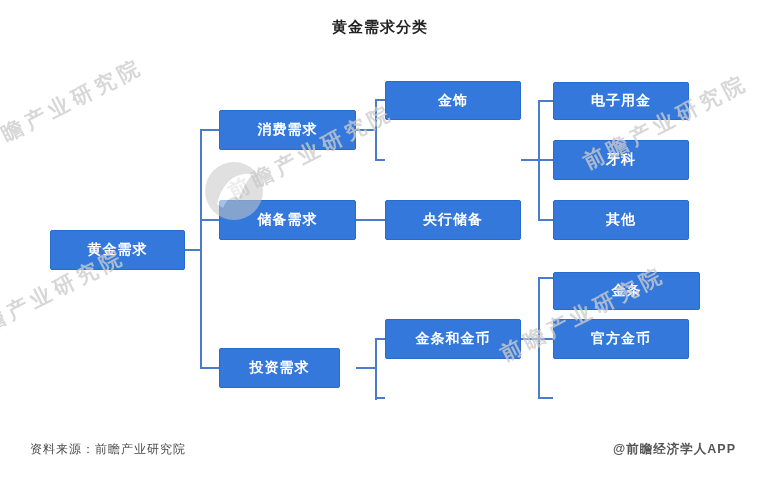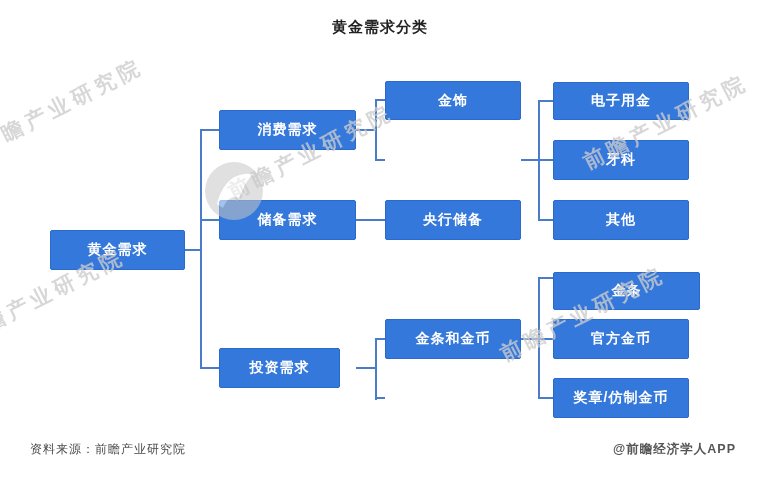--- a/index.html
+++ b/index.html
@@ -95,18 +95,17 @@
 
   <div class="node" style="left:385px;top:81px;width:136px;height:39px;">金饰</div>
   <div class="node" style="left:385px;top:200px;width:136px;height:40px;">央行储备</div>
   <div class="node" style="left:385px;top:319px;width:136px;height:40px;">金条和金币</div>
 
   <div class="node" style="left:553px;top:82px;width:136px;height:38px;">电子用金</div>
   <div class="node" style="left:553px;top:140px;width:136px;height:40px;">牙科</div>
   <div class="node" style="left:553px;top:200px;width:136px;height:40px;">其他</div>
   <div class="node" style="left:553px;top:272px;width:147px;height:38px;">金条</div>
   <div class="node" style="left:553px;top:319px;width:136px;height:40px;">官方金币</div>
-  <div class="node" style="left:553px;top:378px;width:136px;height:40px;">奖章/仿制金币</div>
 
   <div class="footer-source">资料来源：前瞻产业研究院</div>
   <div class="footer-credit">@前瞻经济学人APP</div>
 
 </div>
 
 </body></html>

